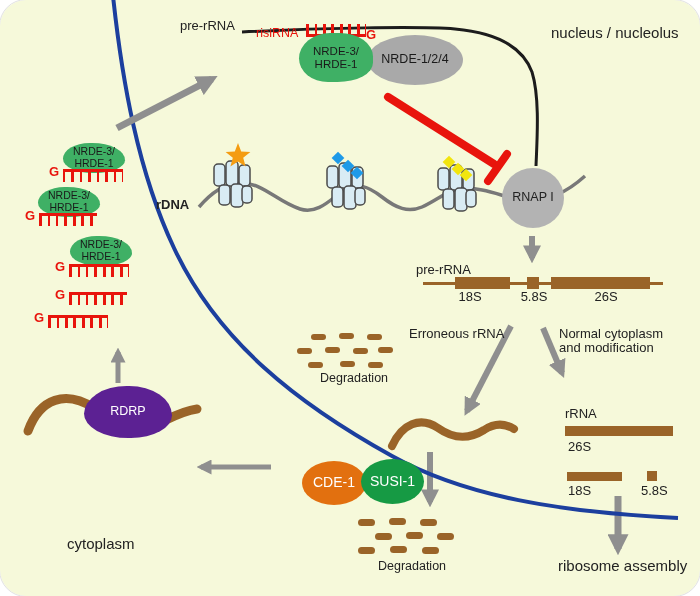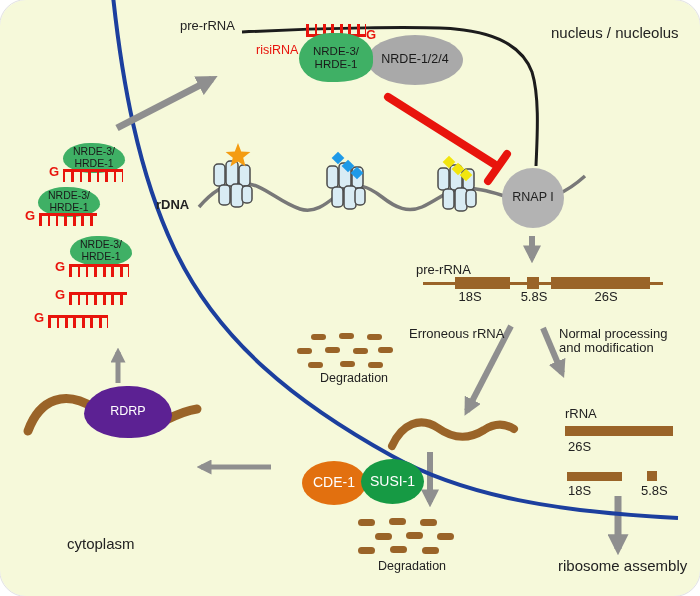--- a/index.html
+++ b/index.html
@@ -131,21 +131,21 @@
 
     <path d="M113,-4 C122,80 138,172 174,248 C218,342 298,404 392,456 C466,497 560,512 678,518" style="fill:none;stroke:var(--blue-env);stroke-width:4"></path>
 
     <line x1="117" y1="128" x2="212" y2="79" style="stroke:var(--arrow);stroke-width:7" marker-end="url(#ah)"></line>
   </svg>
 
   <div class="lbl big" style="left:551px;top:25px;">nucleus / nucleolus</div>
   <div class="lbl big" style="left:43px;top:536px;margin-left:24px;">cytoplasm</div>
 
   <div class="lbl" style="left:180px;top:19px;">pre-rRNA</div>
-  <div class="lbl red" style="left:256px;top:44px;">risiRNA</div>
+  <div class="lbl red" style="left:256px;top:27px;">risiRNA</div>
   <div class="comb up" style="left:306px;top:24px;width:60px;"></div>
   <div class="gmark" style="left:366px;top:27px;">G</div>
   <div class="blob" style="left:367px;top:35px;width:96px;height:50px;background:var(--gray-ellipse);font-size:12.5px;">
       <span>NRDE-1/2/4</span>
     </div>
   <div class="blob green" style="left:299px;top:33px;width:74px;height:49px;font-size:11.5px;border-radius:48% 52% 55% 45%/60% 55% 45% 55%;">
     <span>NRDE-3/</span>
     <span>HRDE-1</span>
   </div>
 
@@ -181,21 +181,21 @@
       <span>RNAP I</span>
     </div>
 
   <div class="lbl" style="left:416px;top:263px;">pre-rRNA</div>
   <div class="lbl center" style="left:470px;top:290px;">18S</div>
   <div class="lbl center" style="left:534px;top:290px;">5.8S</div>
   <div class="lbl center" style="left:606px;top:290px;">26S</div>
 
   <div class="lbl" style="left:409px;top:327px;">Erroneous rRNA</div>
   <div class="lbl" style="left:559px;top:327px;">
-    <span style="display:block">Normal processing</span>
+    <span style="display:block">Normal cytoplasm</span>
     <span style="display:block">and modification</span>
   </div>
   <div class="lbl center" style="left:354px;top:372px;font-size:12.5px;">Degradation</div>
 
   <div class="blob" style="left:302px;top:461px;width:64px;height:44px;background:var(--orange);color:#fff;font-size:14px;">
       <span>CDE-1</span>
     </div>
   <div class="blob" style="left:361px;top:459px;width:63px;height:45px;background:var(--susi-green);color:#fff;font-size:14px;">
       <span>SUSI-1</span>
     </div>

